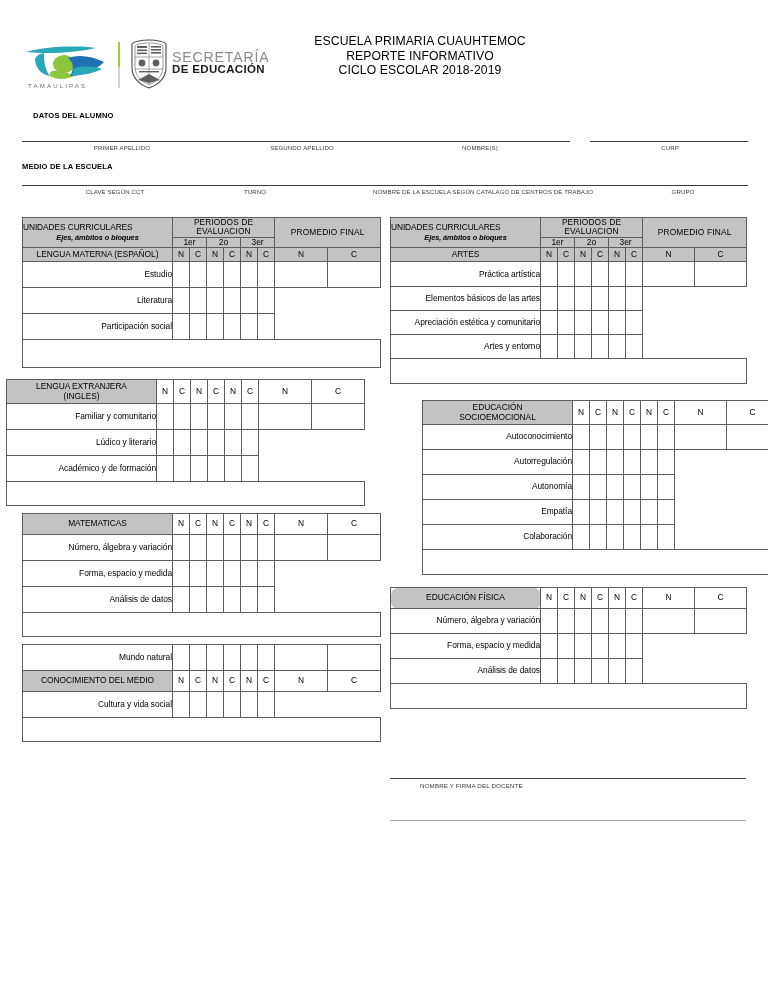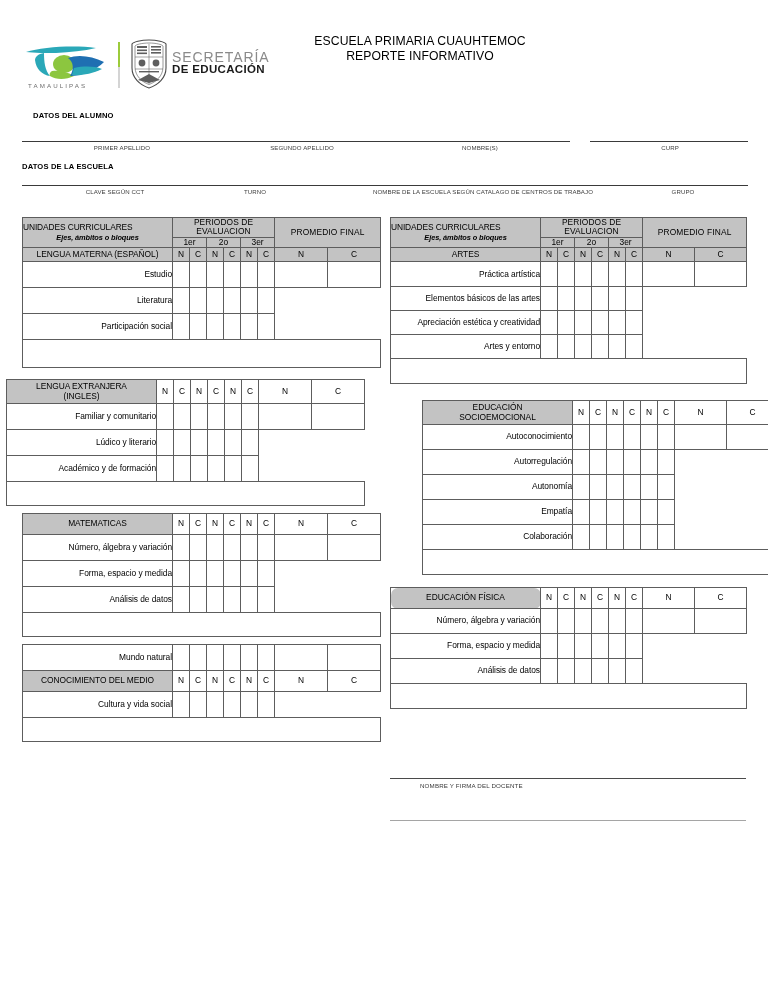--- a/index.html
+++ b/index.html
@@ -107,34 +107,35 @@
     </div>
 
     <div class="logo-sec">
       <div class="l1">SECRETARÍA</div>
       <div class="l2">DE EDUCACIÓN</div>
     </div>
 
     <div class="title-block">
       <div>ESCUELA PRIMARIA CUAUHTEMOC</div>
       <div>REPORTE INFORMATIVO</div>
+      <div>CICLO ESCOLAR 2018-2019</div>
     </div>
   </div>
 
   <div class="sec-label" style="left:33px;top:111px;">DATOS DEL ALUMNO</div>
 
   <div class="rule" style="left:22px;top:141px;width:548px;"></div>
   <div class="rule" style="left:590px;top:141px;width:158px;"></div>
 
   <div class="fld-cap" style="left:52px;top:144px;width:140px;">PRIMER APELLIDO</div>
   <div class="fld-cap" style="left:232px;top:144px;width:140px;">SEGUNDO APELLIDO</div>
   <div class="fld-cap" style="left:410px;top:144px;width:140px;">NOMBRE(S)</div>
   <div class="fld-cap" style="left:600px;top:144px;width:140px;">CURP</div>
 
-  <div class="sec-label" style="left:22px;top:162px;">DATOS DE LA ESCUELA</div>
+  <div class="sec-label" style="left:22px;top:162px;">MEDIO DE LA ESCUELA</div>
 
   <div class="rule" style="left:22px;top:185px;width:726px;"></div>
 
   <div class="fld-cap" style="left:45px;top:188px;width:140px;">CLAVE SEGÚN CCT</div>
   <div class="fld-cap" style="left:185px;top:188px;width:140px;">TURNO</div>
   <div class="fld-cap" style="left:338px;top:188px;width:290px;">NOMBRE DE LA ESCUELA SEGÚN CATALAGO DE CENTROS DE TRABAJO</div>
   <div class="fld-cap" style="left:628px;top:188px;width:110px;">GRUPO</div>
 
   <table class="tbl" style="left:22px;top:217px;width:358px;">
     <colgroup>
@@ -435,21 +436,21 @@
       <td class="rowlab" style="height:24px;">Elementos básicos de las artes</td>
       <td></td>
           <td></td>
       <td></td>
           <td></td>
       <td></td>
           <td></td>
       <td class="nob" colspan="2" rowspan="3"></td>
     </tr>
     <tr>
-      <td class="rowlab" style="height:24px;">Apreciación estética y creatividad</td>
+      <td class="rowlab" style="height:24px;">Apreciación estética y comunitario</td>
       <td></td>
           <td></td>
       <td></td>
           <td></td>
       <td></td>
           <td></td>
     </tr>
     <tr>
       <td class="rowlab" style="height:24px;">Artes y entorno</td>
       <td></td>

